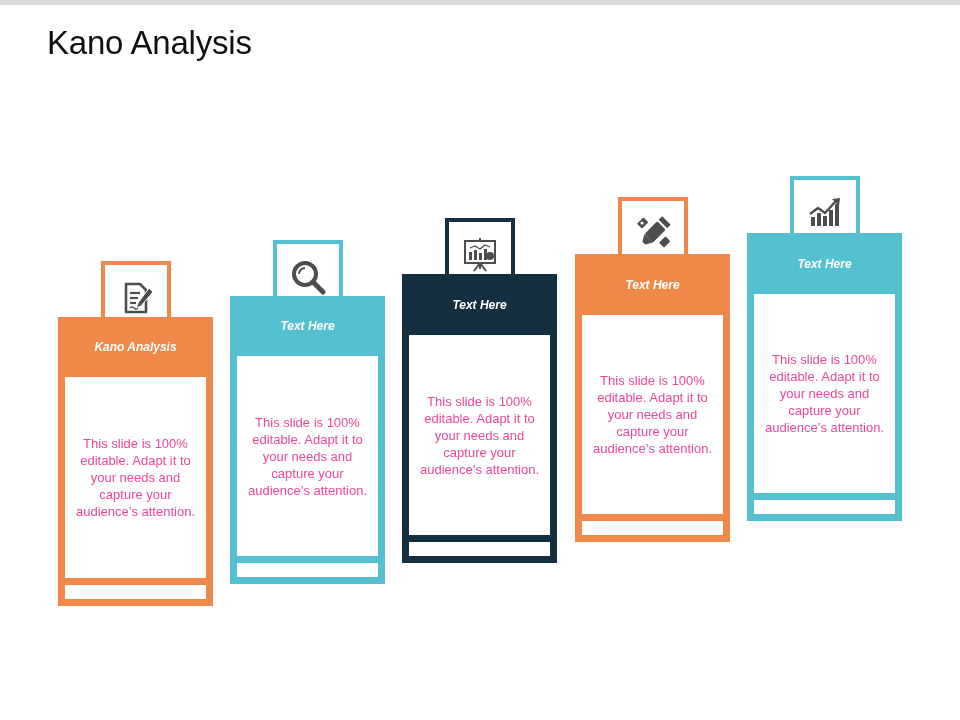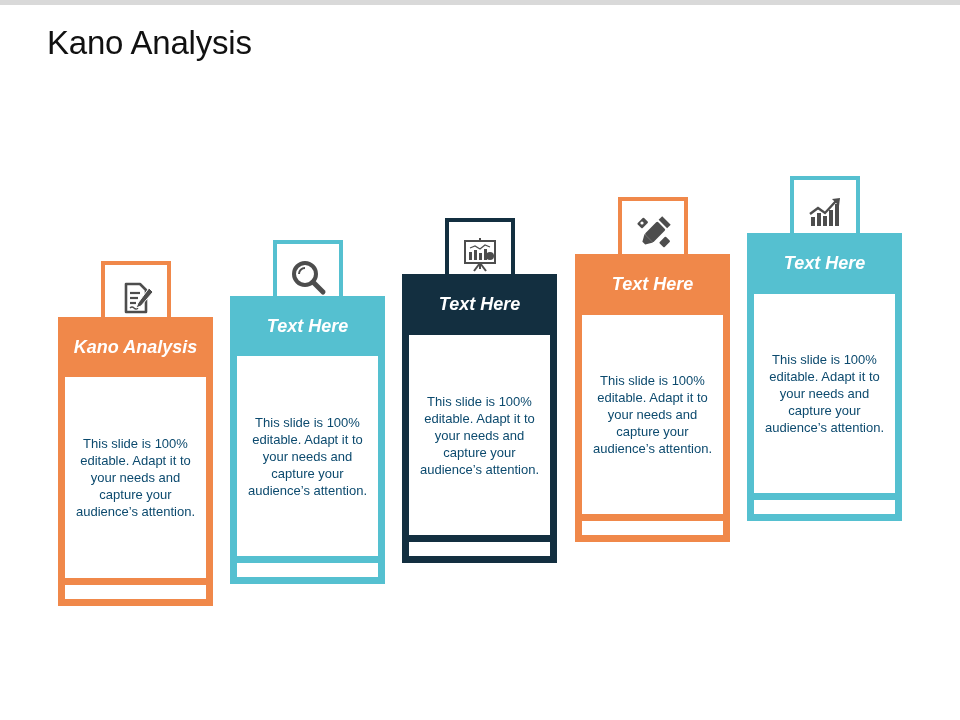--- a/index.html
+++ b/index.html
@@ -13,25 +13,25 @@
       position: absolute; left: 47px; top: 24px;
       font-size: 33px; color: #111111; letter-spacing: -0.2px;
     }
     .col { position: absolute; width: 155px; }
     .col .band {
       position: absolute; left: 0; top: 0; width: 155px;
       box-sizing: border-box; padding: 0 7px 7px 7px;
     }
     .col .head {
       height: 60px; display: flex; align-items: center; justify-content: center;
-      color: #ffffff; font-weight: bold; font-style: italic; font-size: 18px;
+      color: #ffffff; font-weight: bold; font-style: italic; font-size: 12px;
     }
     .col .body {
       background: #ffffff; display: flex; align-items: center; justify-content: center;
-      text-align: center; font-size: 13px; line-height: 17px; color: #0c4a6e;
+      text-align: center; font-size: 13px; line-height: 17px; color: #ec4899;
       padding: 0 6px; box-sizing: border-box;
     }
     .col .gap { height: 7px; }
     .col .foot { background: #ffffff; height: 14px; }
     .iconbox {
       position: absolute; width: 70px; height: 69px; box-sizing: border-box;
       background: #ffffff; border-width: 4px; border-style: solid; border-bottom: none;
       display: flex; align-items: center; justify-content: center;
     }
     .iconbox svg { width: 40px; height: 40px; }

